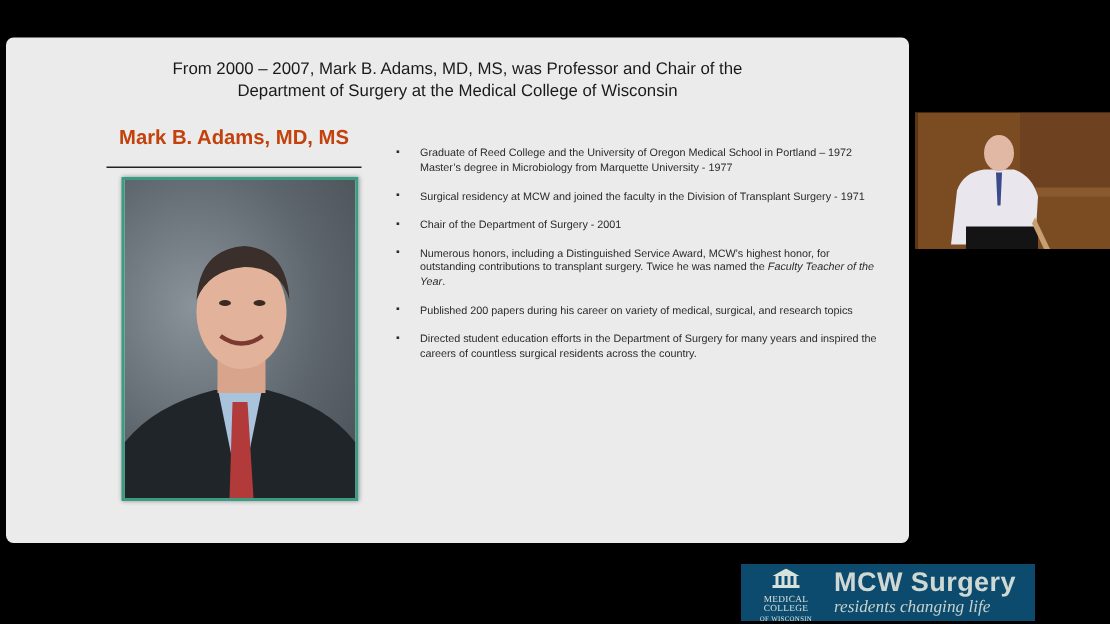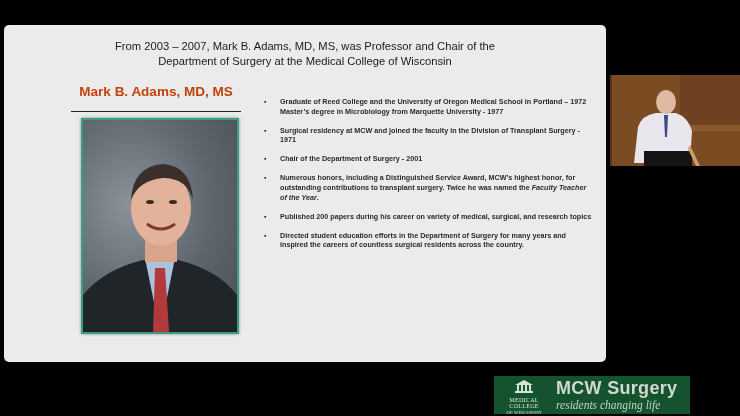--- a/index.html
+++ b/index.html
@@ -3,35 +3,35 @@
 <meta charset="utf-8">
 <style>
   html, body { margin:0; padding:0; }
   body { width:740px; height:416px; background:#000; position:relative; overflow:hidden; font-family:"Liberation Sans", sans-serif; }
   .slide { position:absolute; left:4px; top:25px; width:602px; height:337px; background:#ebebeb; border-radius:5px; }
   .title { position:absolute; left:0; top:14px; width:602px; text-align:center; font-size:11.2px; line-height:15px; color:#1a1a1a; }
   .name { position:absolute; left:68px; top:59px; width:168px; text-align:center; font-weight:bold; font-size:13.5px; color:#c2410c; }
   .rule { position:absolute; left:67px; top:86px; width:170px; height:1px; background:#222; }
   .photo { position:absolute; left:77px; top:93px; width:154px; height:212px; border:2px solid #3a9c80; box-shadow:0 0 3px rgba(0,0,0,0.4); overflow:hidden; background:radial-gradient(ellipse at 30% 40%, #8b939a 0%, #5e666d 55%, #474d53 100%); }
   .bullets { position:absolute; left:258px; top:72px; width:330px; margin:0; padding:0; list-style:none; }
-  .bullets li { position:relative; padding-left:18px; font-size:7.2px; line-height:9.6px; color:#2a2a2a; margin-bottom:9.5px;font-weight:bold; }
+  .bullets li { position:relative; padding-left:18px; font-size:7.2px; line-height:9.6px; color:#2a2a2a; margin-bottom:9.5px; }
   .bullets li .dot { position:absolute; left:2px; top:0; font-size:7px; }
   .video { position:absolute; left:610px; top:75px; width:130px; height:91px; background:#7a4a20; overflow:hidden; }
-  .logo { position:absolute; left:494px; top:376px; width:196px; height:38px; background:#14532d;text-decoration:underline; }
+  .logo { position:absolute; left:494px; top:376px; width:196px; height:38px; background:#0c4a6e;text-decoration:underline; }
   .logo .mark { position:absolute; left:4px; top:3px; width:52px; height:33px; color:#d8e2dc; font-family:"Liberation Serif", serif; text-align:center; }
   .logo .mark .lines { font-size:6.2px; line-height:6.3px; letter-spacing:0.2px; }
   .logo .brand { position:absolute; left:62px; top:2px; font-weight:bold; font-size:18px; color:#d0d8d4; letter-spacing:0.3px; }
   .logo .tag { position:absolute; left:62px; top:23px; font-family:"Liberation Serif", serif; font-style:italic; font-size:11.5px; color:#c6d2cc; }
 </style>
 </head>
 <body>
 
 <div class="slide">
   <div class="title">
-    <div>From 2003 – 2007, Mark B. Adams, MD, MS, was Professor and Chair of the</div>
+    <div>From 2000 – 2007, Mark B. Adams, MD, MS, was Professor and Chair of the</div>
     <div>Department of Surgery at the Medical College of Wisconsin</div>
   </div>
 
   <div class="name">Mark B. Adams, MD, MS</div>
   <div class="rule"></div>
 
   <div class="photo">
     <svg width="154" height="212" viewBox="0 0 154 212">
       <path d="M0 212 L0 175 Q20 150 60 140 L95 140 Q135 150 154 175 L154 212 Z" fill="#1f2528"></path>
       <path d="M62 138 L77 212 L92 138 Z" fill="#a9c3dd"></path>

